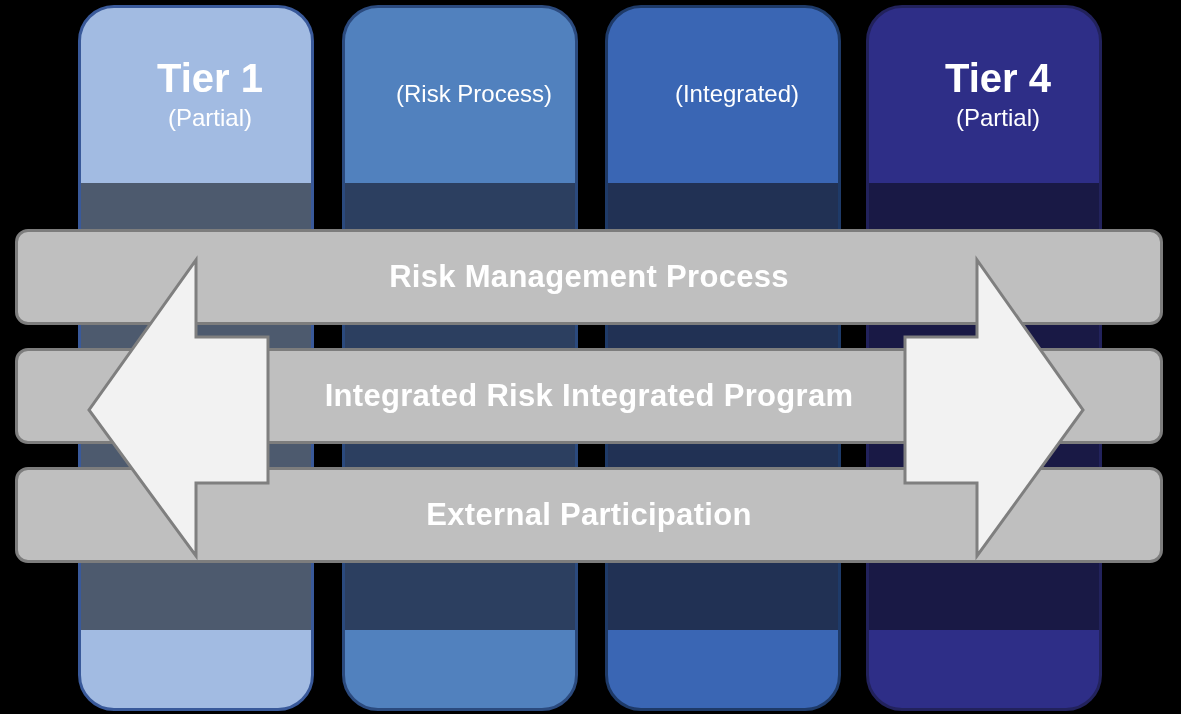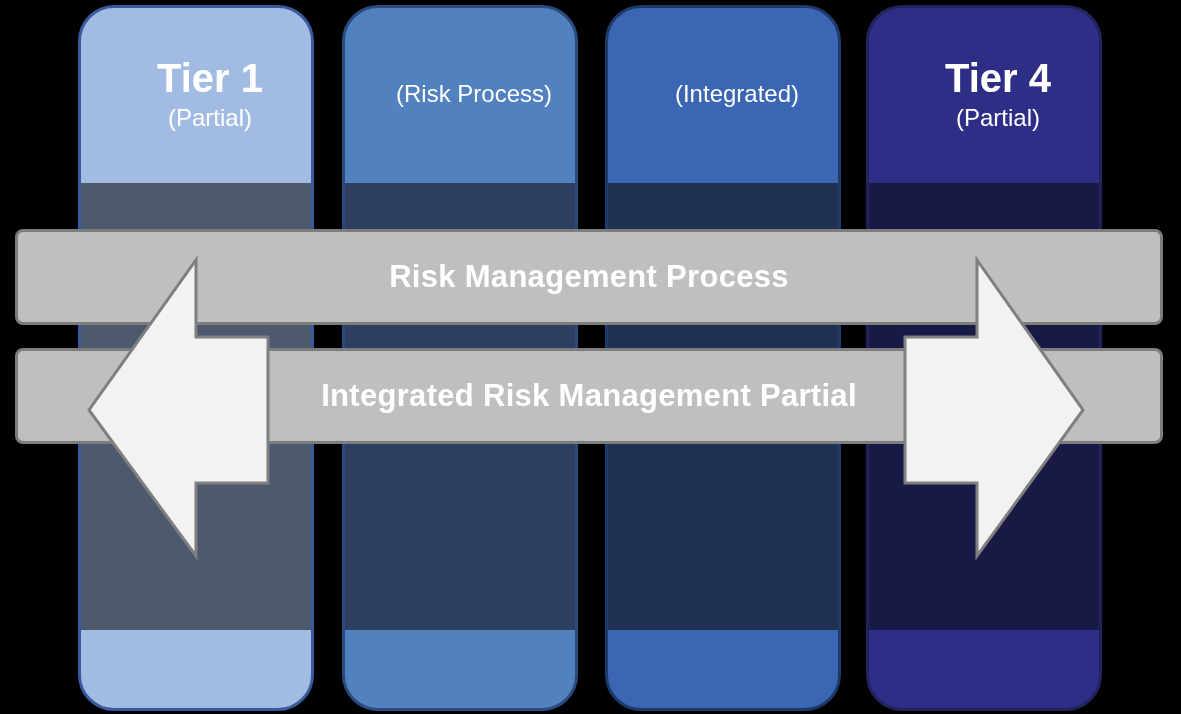--- a/index.html
+++ b/index.html
@@ -68,21 +68,21 @@
 
   
   .bar {
     position: absolute;
     left: 15px;
     width: 1148px;
     height: 96px;
     box-sizing: border-box;
     background: var(--bar-fill);
     border: 3px solid var(--bar-border);
-    border-radius: 8px;
+    border-radius: 13px;
     display: flex;
     align-items: center;
     justify-content: center;
   }
   .b0 { top: 229px; }
   .b1 { top: 348px; }
   .b2 { top: 467px; }
   .bar-label {
     color: var(--bar-text);
     font-size: 31px;
@@ -131,21 +131,24 @@
     <div class="tier-head">
       <div class="tier-title">Tier 4</div>
       <div class="tier-subtitle">(Partial)</div>
     </div>
   </div>
 
   <div class="bar b0">
     <span class="bar-label">Risk Management Process</span>
   </div>
   <div class="bar b1">
-    <span class="bar-label">Integrated Risk Management Partial</span>
+    <span class="bar-label">Integrated Risk Integrated Program</span>
+  </div>
+  <div class="bar b2">
+    <span class="bar-label">External Participation</span>
   </div>
 
   <svg class="arrows-svg" viewBox="0 0 1181 714">
     <polygon class="arrow-shape" points="268,337 196,337 196,260 89,410 196,556 196,483 268,483" stroke-width="3" stroke-linejoin="miter" fill="#f2f2f2" stroke="#7f7f7f"></polygon>
     <polygon class="arrow-shape" points="905,337 977,337 977,260 1083,410 977,556 977,483 905,483" stroke-width="3" stroke-linejoin="miter" fill="#f2f2f2" stroke="#7f7f7f"></polygon>
   </svg>
 
 </div>
 
 </body></html>

